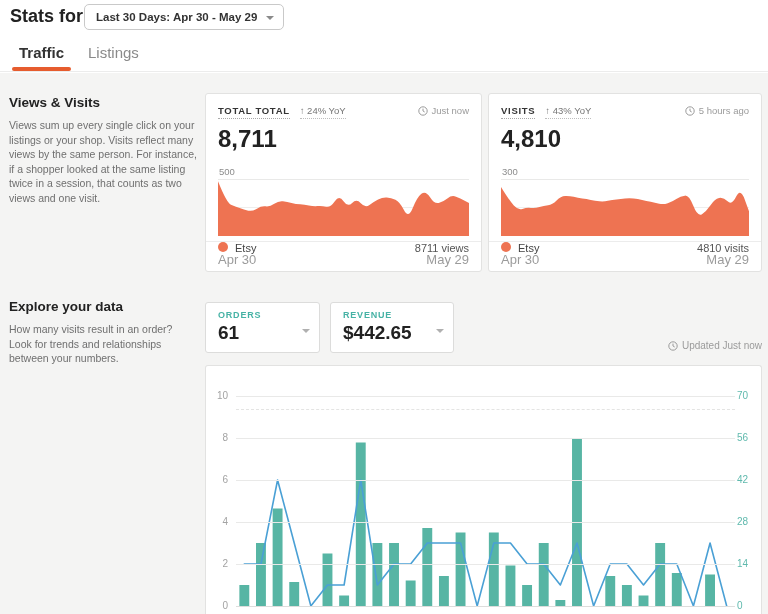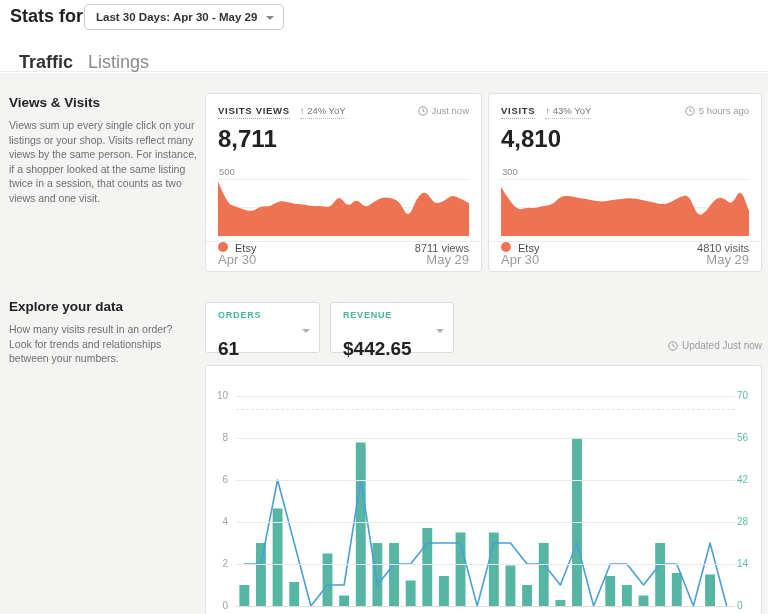--- a/index.html
+++ b/index.html
@@ -12,21 +12,21 @@
   #date-selector { position:absolute; left:84px; top:4px; height:26px; background:#fff;
     border:1px solid #c9c9c9; border-radius:5px; padding:0 26px 0 11px; font-size:11.5px;
     font-weight:bold; color:#333; line-height:24px; cursor:pointer; }
   .caret { display:inline-block; width:0; height:0; border-left:4px solid transparent;
     border-right:4px solid transparent; border-top:4px solid #8a8a8a; }
   #date-selector .caret { position:absolute; right:9px; top:11px; }
 
   
   #tabbar { position:absolute; left:0; top:32px; width:768px; height:40px; background:#fff;
     border-bottom:1px solid #ececec; }
-  .tab { position:absolute; top:12px; font-size:18px; cursor:pointer;margin-top:8px; }
+  .tab { position:absolute; top:12px; font-size:15px; cursor:pointer; }
   #tab-traffic { left:19px; color:#333; font-weight:bold; }
   #tab-traffic .tab-underline { position:absolute; left:-7px; right:-7px; bottom:-10px;
     height:4px; border-radius:2px; background:#e65c2e; }
   #tab-listings { left:88px; color:#8a8a8a; }
 
   
   #content { position:absolute; left:0; top:73px; width:768px; height:541px; background:#f4f4f3; }
   .side-heading { font-size:13.5px; font-weight:bold; color:#222; margin-bottom:8px; }
   .side-text { font-size:10.5px; line-height:14.5px; color:#6f6f6f; }
   #side-views { position:absolute; left:9px; top:22px; width:192px; }
@@ -59,21 +59,21 @@
   .legend-name { font-size:11px; color:#444; margin-left:7px; }
   .legend-total { margin-left:auto; font-size:11px; color:#555; }
 
   
   #selector-row { position:absolute; left:205px; top:229px; width:557px; display:flex; align-items:flex-end; }
   .selector-box { position:relative; background:#fff; border:1px solid #dcdcdb; border-radius:3px;
     height:51px; padding:7px 41px 0 12px; cursor:pointer; }
   #orders-box { width:115px; margin-right:10px; }
   #revenue-box { min-width:108px; }
   .selector-label { font-size:9px; font-weight:bold; letter-spacing:.8px; color:#46b2a5; }
-  .selector-value { font-size:19px; font-weight:bold; color:#222; margin-top:18px; }
+  .selector-value { font-size:19px; font-weight:bold; color:#222; margin-top:2px; }
   .selector-box .caret { position:absolute; right:9px; top:26px; border-top-color:#b0b0b0; }
   #explore-updated { margin-left:auto; font-size:10px; color:#9b9b9b; display:flex;
     align-items:center; gap:4px; padding-bottom:2px; }
 
   
   #chart-card { position:absolute; left:205px; top:292px; width:557px; height:262px;
     background:#fff; border:1px solid #e2e2e1; border-radius:3px 3px 0 0; border-bottom:none; }
   #combo-plot { position:relative; margin:30px 26px 0 30px; height:210px; }
   .grid-line { position:absolute; left:0; right:0; height:1px; background:#e9e9e8; }
   .grid-line.zero { background:#dddddc; }
@@ -108,21 +108,21 @@
 <div id="content">
 
   <div id="side-views">
     <div class="side-heading">Views &amp; Visits</div>
     <div class="side-text">Views sum up every single click on your listings or your shop. Visits reflect many views by the same person. For instance, if a shopper looked at the same listing twice in a session, that counts as two views and one visit.</div>
   </div>
 
   <div class="stat-card" id="card-views">
     <div class="card-pad">
       <div class="card-head">
-        <span class="metric-label">VISITS VIEWS</span>
+        <span class="metric-label">TOTAL TOTAL</span>
         <span class="yoy">↑ 24% YoY</span>
         <span class="updated">
           <svg class="clock-icon" width="10" height="10" viewBox="0 0 10 10">
               <circle cx="5" cy="5" r="4.2" fill="none" stroke="#9b9b9b" stroke-width="1"></circle>
               <path d="M5 2.6 V5 L6.7 6" fill="none" stroke="#9b9b9b" stroke-width="1"></path>
             </svg>
           <span>Just now</span>
         </span>
       </div>
       <div class="big-number">8,711</div>

